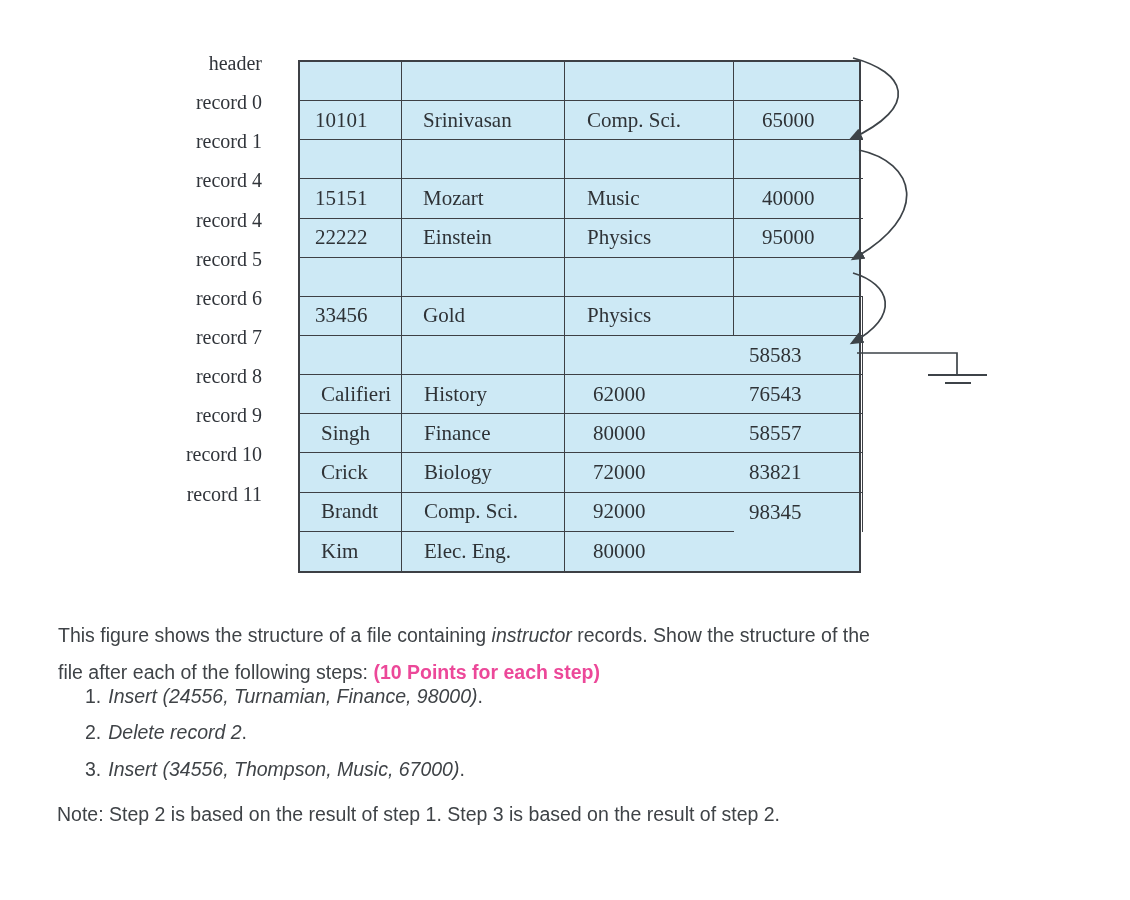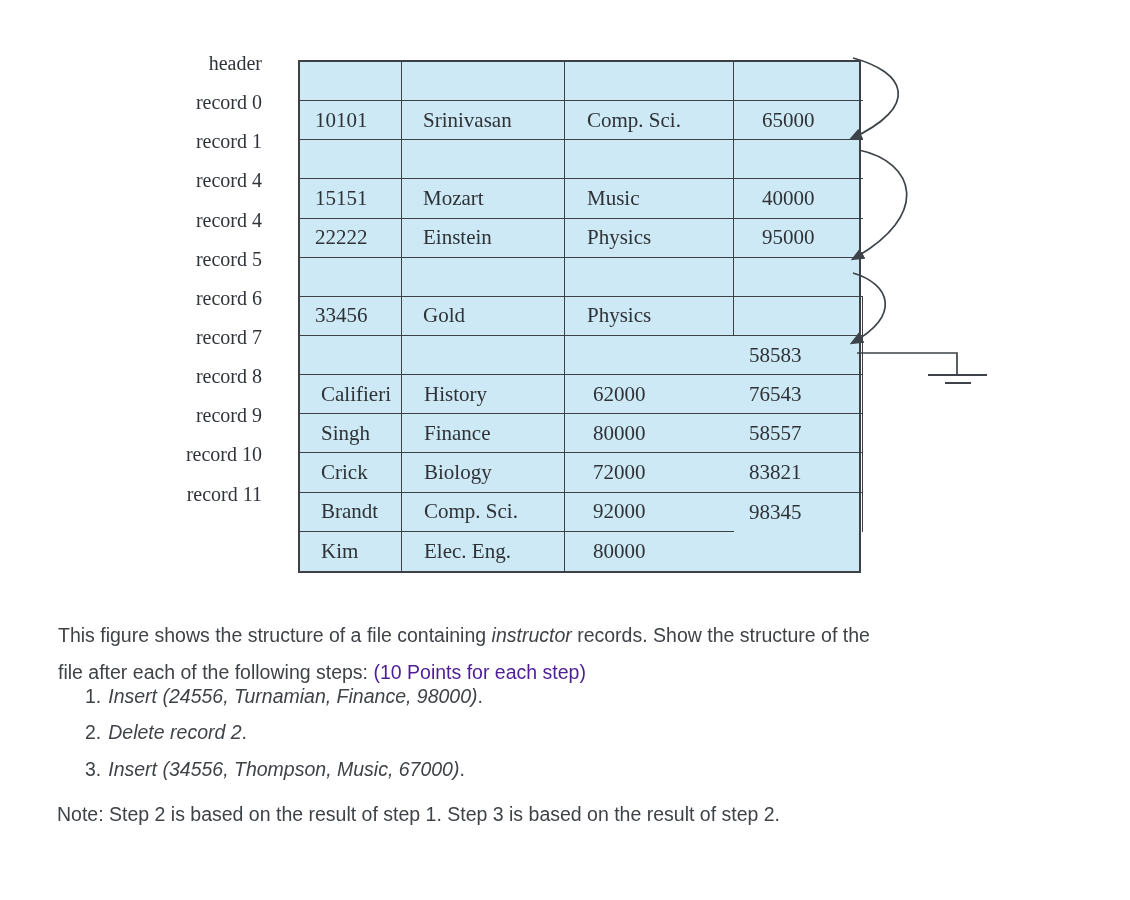--- a/index.html
+++ b/index.html
@@ -42,21 +42,21 @@
   .cell.c2{padding-left:22px;}
   .cell.c3{padding-left:28px;border-right:none;}
   .ftable .cell:nth-last-child(-n+4){border-bottom:none;}
   
   .pointers{position:absolute;left:840px;top:40px;width:180px;height:370px;}
   
   .qtext{
     position:absolute;left:58px;top:617px;width:990px;
     font-size:19.5px;line-height:36.5px;color:var(--body-text);
   }
-  .qtext b{font-weight:400;color:#4c1d95;}
+  .qtext b{font-weight:700;color:#ec4899;}
   .steps{
     position:absolute;left:85px;top:678px;list-style:none;
     font-size:19.5px;line-height:36.4px;color:var(--body-text);
   }
   .steps .num{font-style:normal;margin-right:7px;}
   .note{
     position:absolute;left:57px;top:799px;width:1000px;
     font-size:19.5px;line-height:30px;color:var(--body-text);
   }
 </style>

